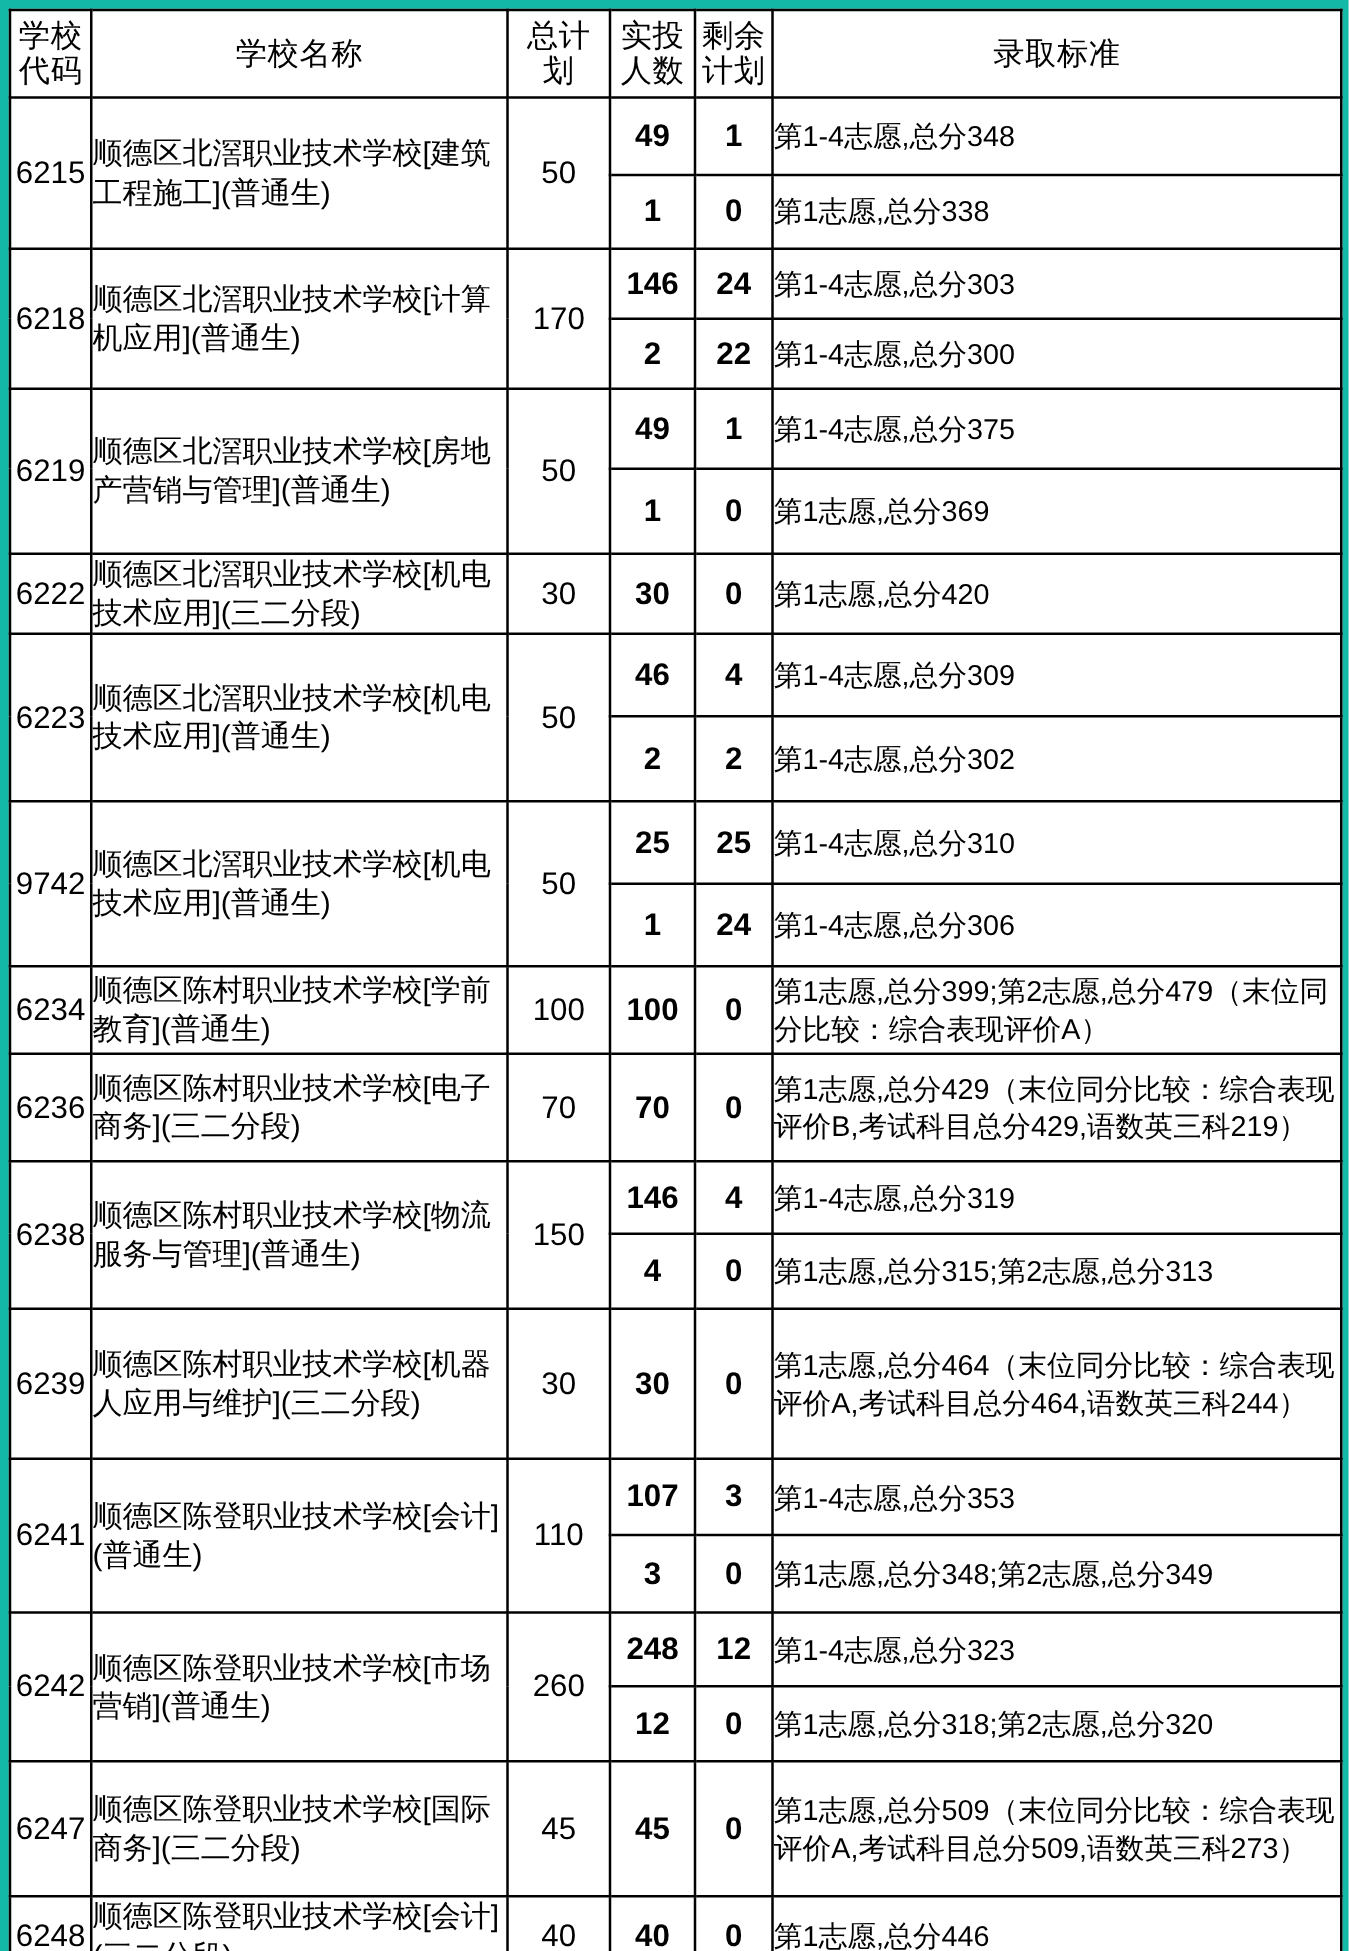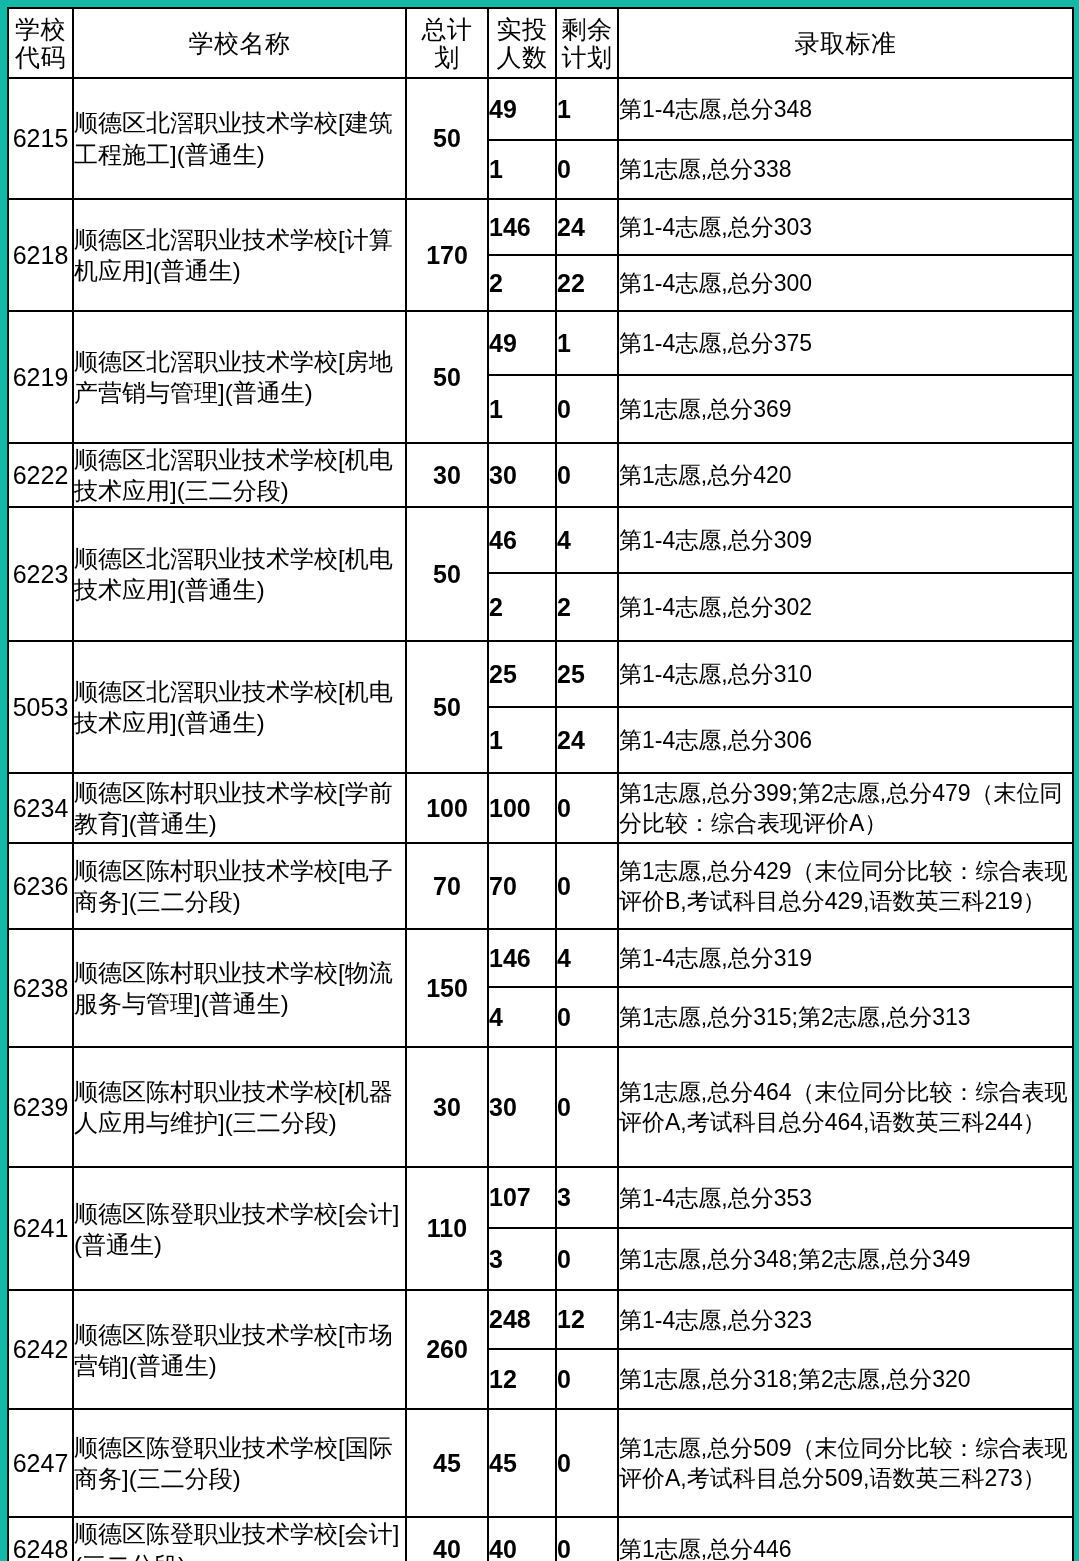--- a/index.html
+++ b/index.html
@@ -67,25 +67,25 @@
     font-size: 24px;
     text-align: left;
     line-height: 1.30;
     padding: 2px 4px 2px 5px;
     word-break: break-all;
     margin-left: 32px;
   }
   td.num {
     font-size: 25px;
     text-align: center;
-    font-weight: bold;
+    font-weight: normal;
   }
   td.actual, td.remain {
     font-size: 25px;
-    text-align: left;
+    text-align: center;
     font-weight: bold;
     margin-left: 48px;
   }
   td.crit {
     font-size: 23px;
     text-align: left;
     line-height: 1.33;
     padding: 3px 4px 3px 6px;
     word-break: break-all;
   }
@@ -180,21 +180,21 @@
           <td class="actual">46</td>
           <td class="remain">4</td>
           <td class="crit">第1-4志愿,总分309</td>
         </tr>
         <tr style="height: 68px;">
           <td class="actual">2</td>
           <td class="remain">2</td>
           <td class="crit">第1-4志愿,总分302</td>
         </tr>
         <tr style="height: 66px;">
-          <td class="code" rowspan="2">5053</td>
+          <td class="code" rowspan="2">9742</td>
           <td class="name" rowspan="2">顺德区北滘职业技术学校[机电技术应用](普通生)</td>
           <td class="num" rowspan="2">50</td>
           <td class="actual">25</td>
           <td class="remain">25</td>
           <td class="crit">第1-4志愿,总分310</td>
         </tr>
         <tr style="height: 66px;">
           <td class="actual">1</td>
           <td class="remain">24</td>
           <td class="crit">第1-4志愿,总分306</td>

